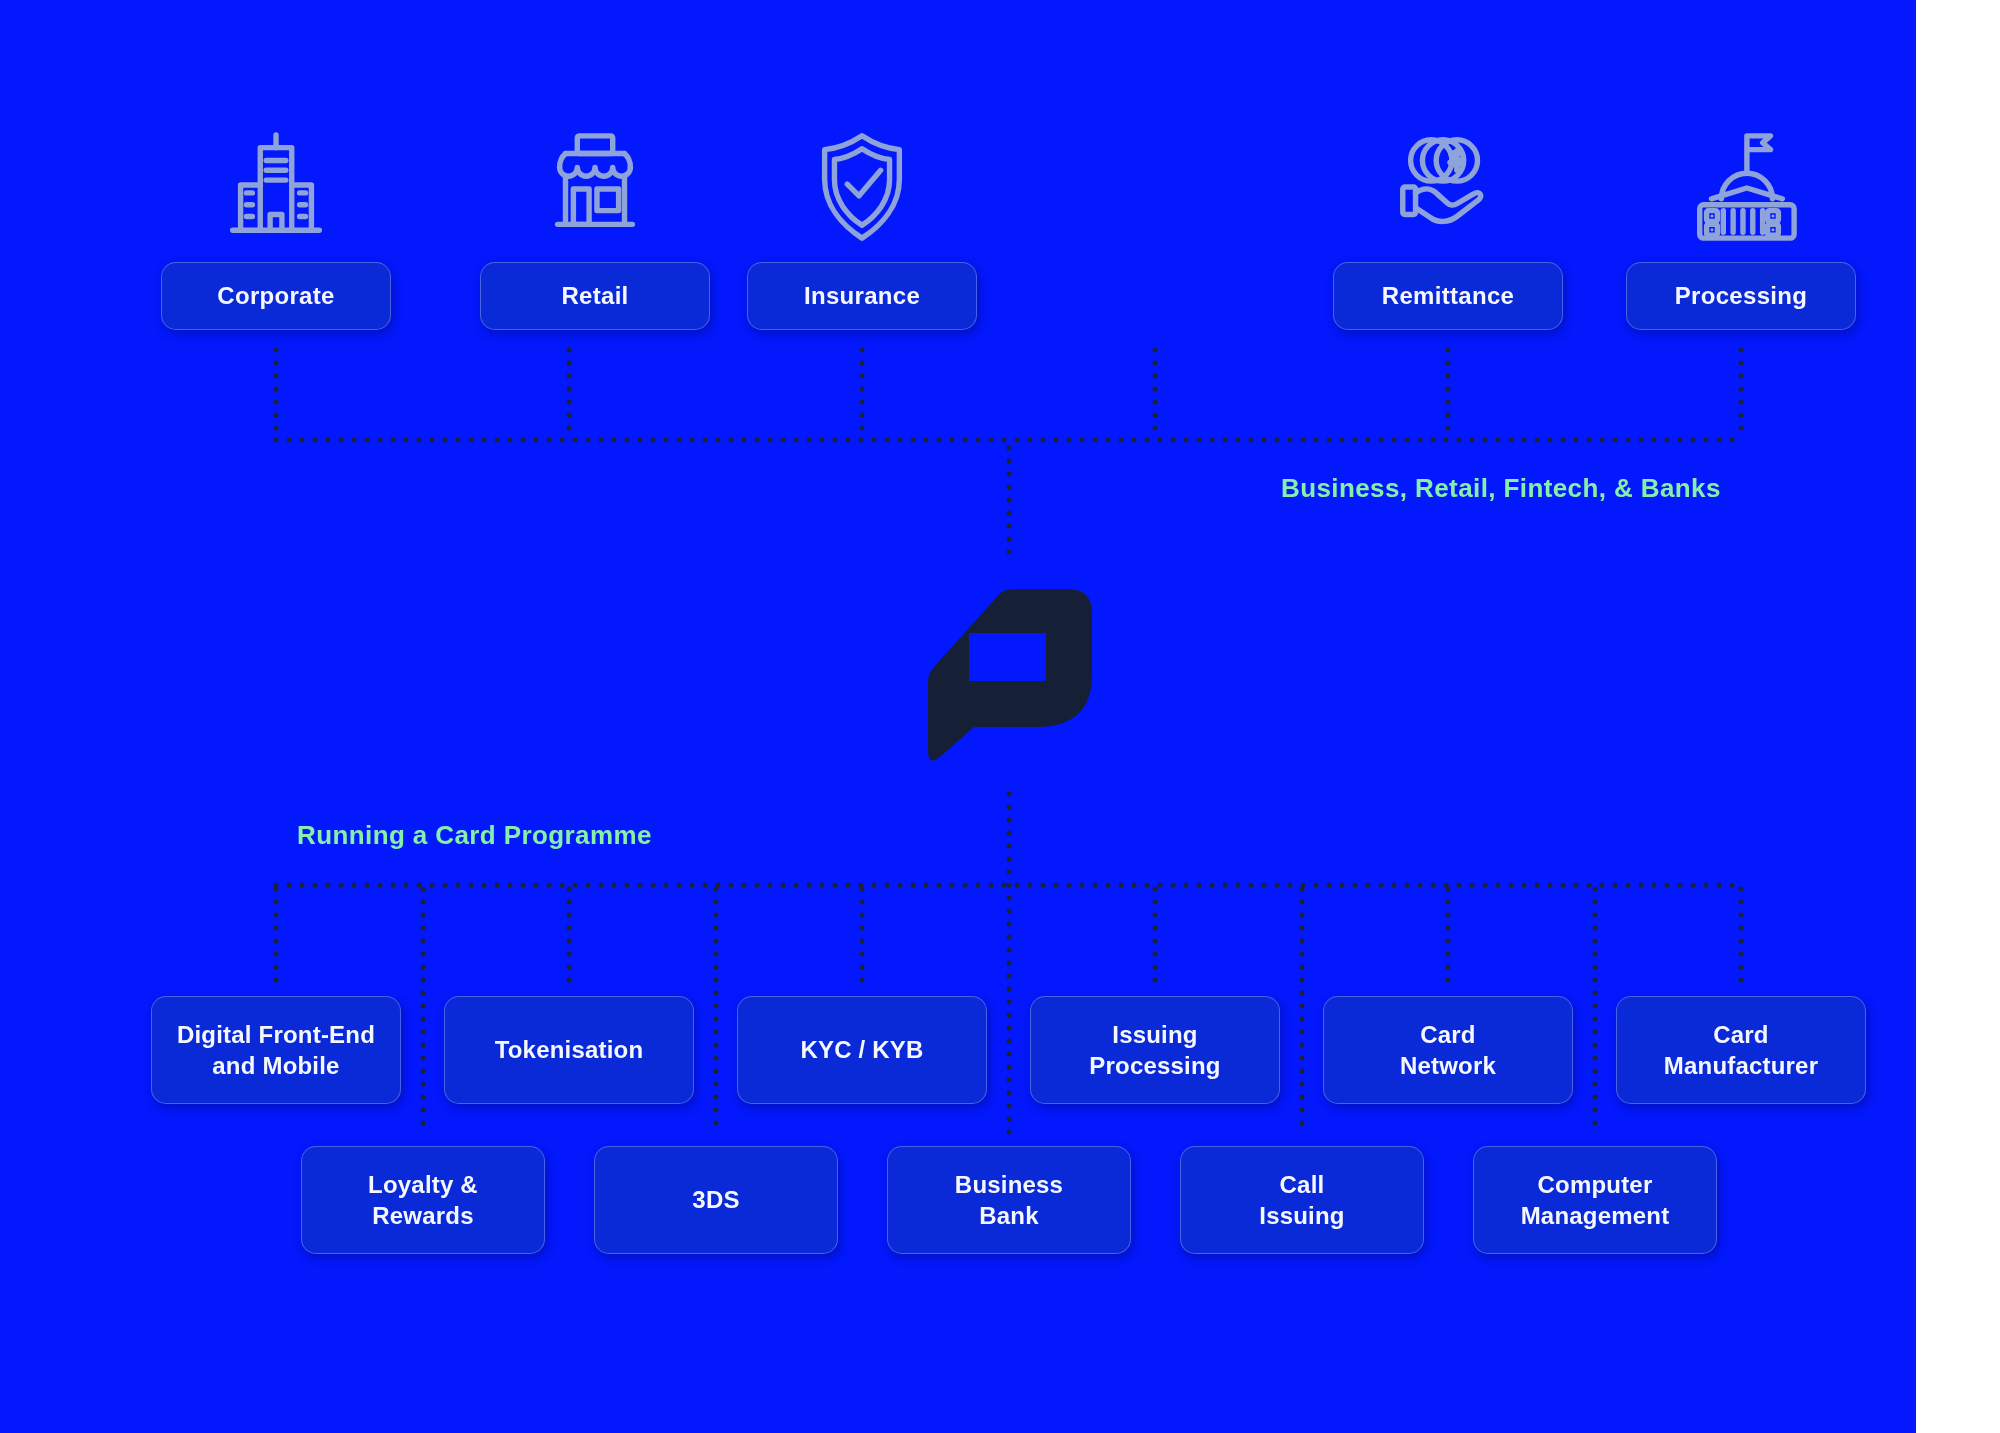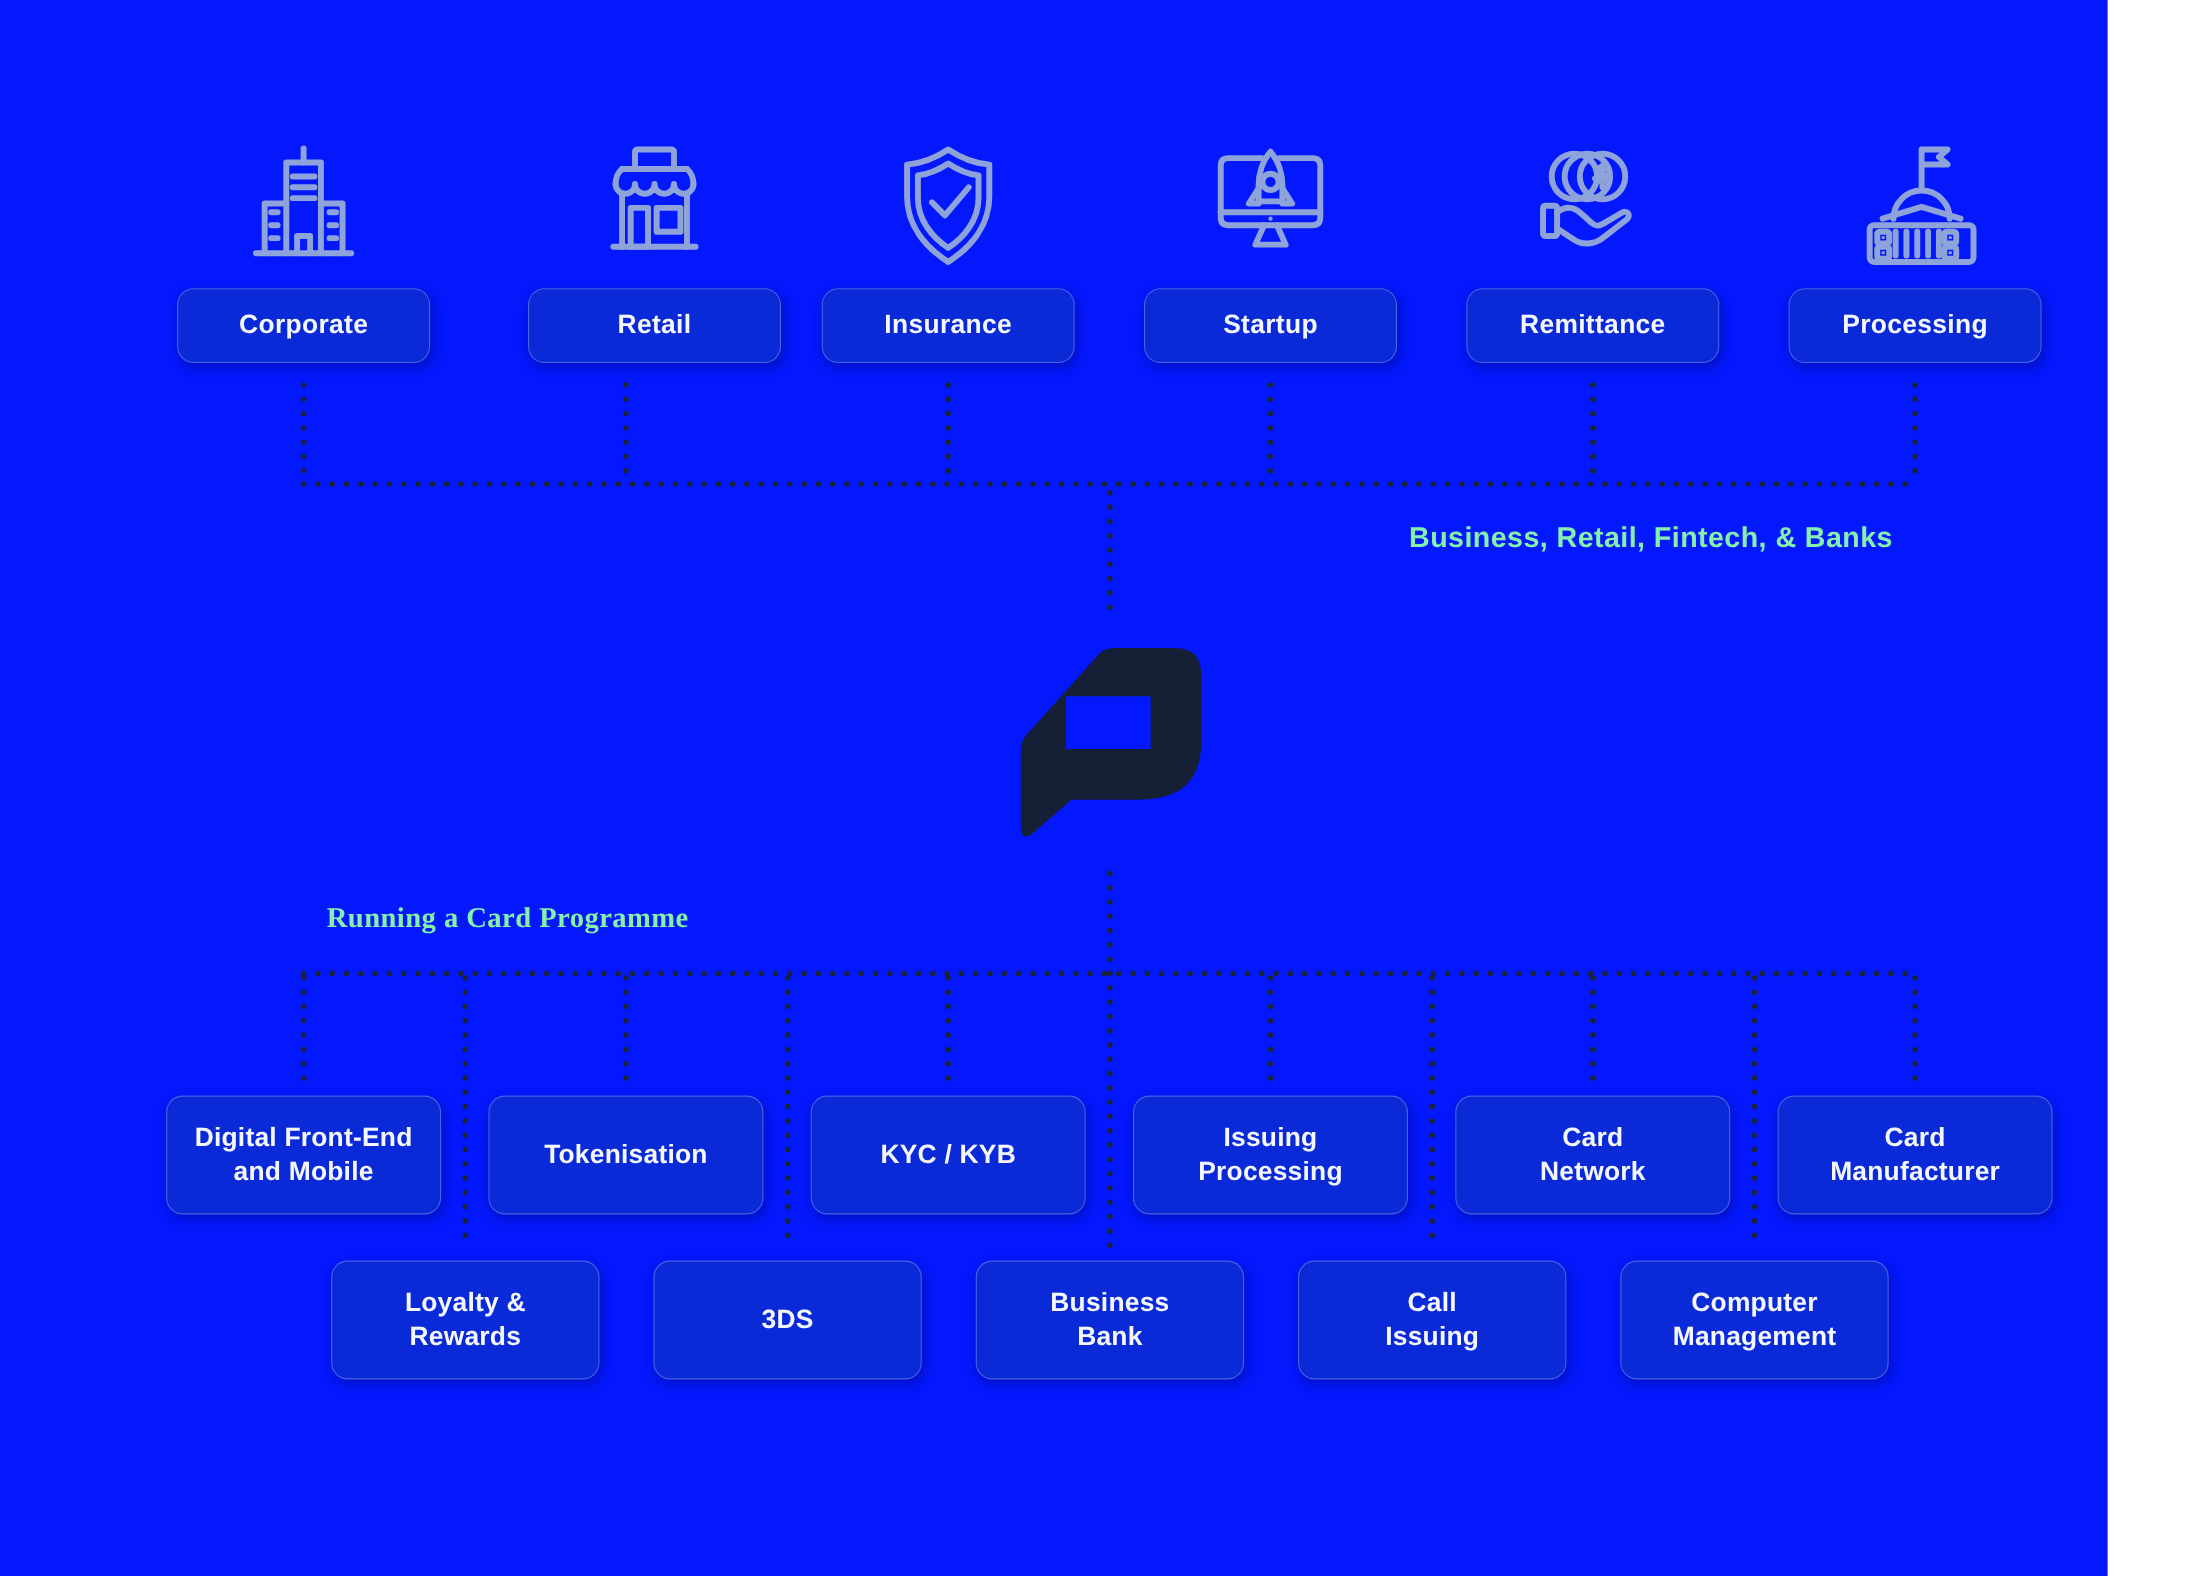--- a/index.html
+++ b/index.html
@@ -30,21 +30,21 @@
   .top-node{width:230px;height:68px;font-size:24px;letter-spacing:.3px;}
   .b-node{
     position:absolute;width:250px;height:108px;font-size:24px;line-height:1.3;letter-spacing:.2px;
   }
   .row1{top:996px;}
   .row2{top:1146px;width:244px;}
   .section-label{
     position:absolute;font-size:26px;font-weight:800;color:#86efac;letter-spacing:.4px;
   }
   .label-top{left:1281px;top:473px;}
-  .label-bottom{left:297px;top:820px;font-family:Liberation Serif, serif;}
+  .label-bottom{left:297px;top:820px;}
   .logo{position:absolute;left:924px;top:587px;width:172px;height:177px;}
   .ic{stroke:#8fa3db;stroke-width:5.5;fill:none;stroke-linecap:round;stroke-linejoin:round;}
   .icf{fill:#8fa3db;stroke:none;}
 </style>
 </head>
 <body>
 
 <div class="canvas">
 
   <svg class="connectors" viewBox="0 0 2000 1433">
@@ -123,37 +123,20 @@
         <path d="M60 8C48 16 34 21 22 22V52C22 79 40 99 60 112C80 99 98 79 98 52V22C86 21 72 16 60 8Z"></path>
         <path d="M60 21C51 27 41 31 32 32V53C32 73 45 89 60 99C75 89 88 73 88 53V32C79 31 69 27 60 21Z"></path>
         <path d="M45 57L57 69L79 43"></path>
       </svg>
     </div>
     <div class="node top-node">
       <span>Insurance</span>
     </div>
   </div>
 
-  <div class="top-item" style="left:1040px">
-    <div class="icon-wrap">
-      <svg viewBox="0 0 120 120" class="ic">
-        <path d="M52 16H21q-7 0-7 7V71q0 7 7 7H99q7 0 7-7V23q0-7-7-7H68"></path>
-        <path d="M14 66H106"></path>
-        <circle cx="60" cy="72" r="2" class="icf"></circle>
-        <path d="M54 78L46 96H74L66 78"></path>
-        <path d="M60 10C53 18 49 30 49 41V56H71V41C71 30 67 18 60 10Z"></path>
-        <circle cx="60" cy="38" r="7.5"></circle>
-        <path d="M49 44L40 58H49"></path>
-        <path d="M71 44L80 58H71"></path>
-      </svg>
-    </div>
-    <div class="node top-node">
-      <span>Startup</span>
-    </div>
-  </div>
 
   <div class="top-item" style="left:1333px">
     <div class="icon-wrap">
       <svg viewBox="0 0 120 120" class="ic">
         <circle cx="43" cy="33" r="21"></circle>
         <circle cx="55" cy="33" r="21"></circle>
         <circle cx="69" cy="33" r="21"></circle>
         <path d="M69 23V43"></path>
         <path d="M74.5 27c-2.5-3-10-3-11 0c-1.2 4 9.5 3 9.5 7c0 4-8.5 4-11 1"></path>
         <rect x="14" y="60" width="13" height="28" rx="2"></rect>

